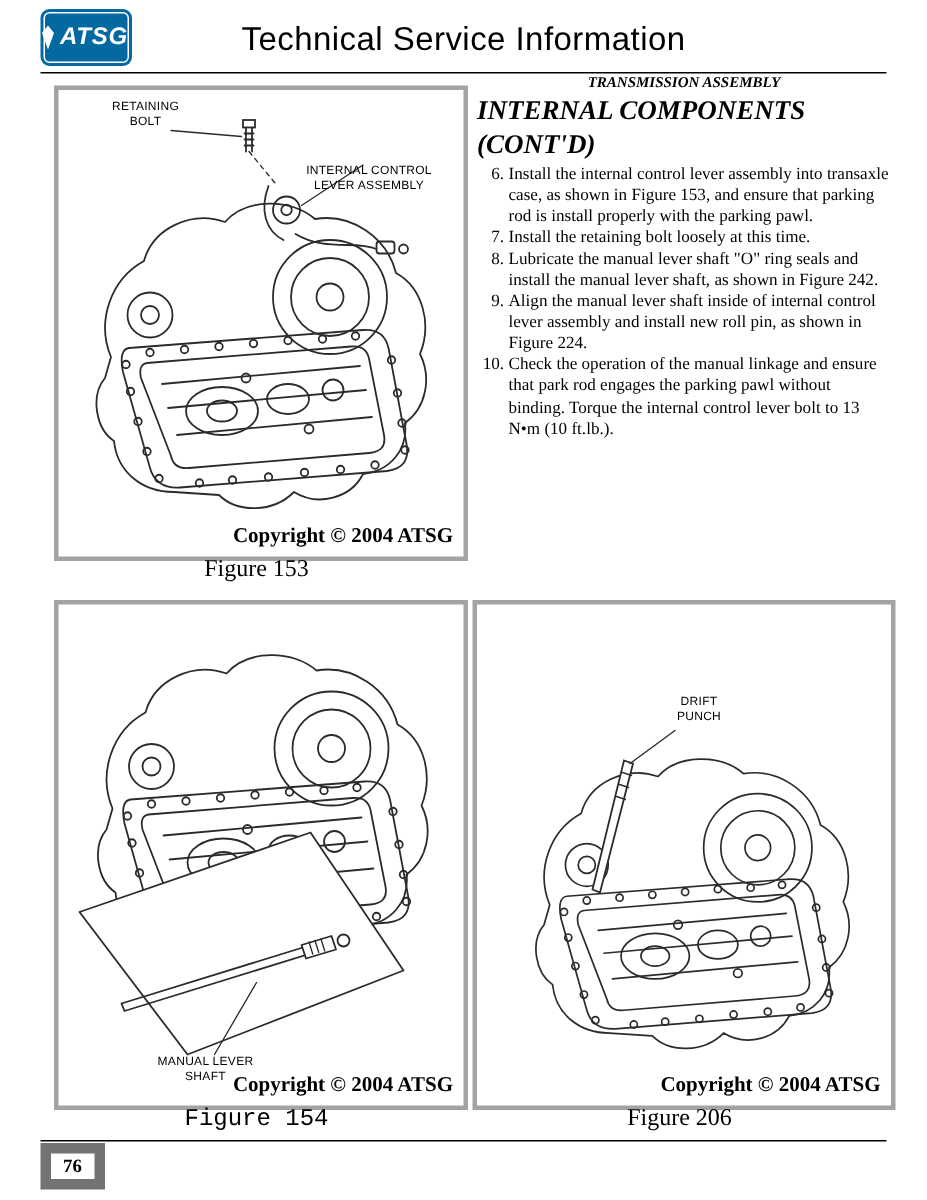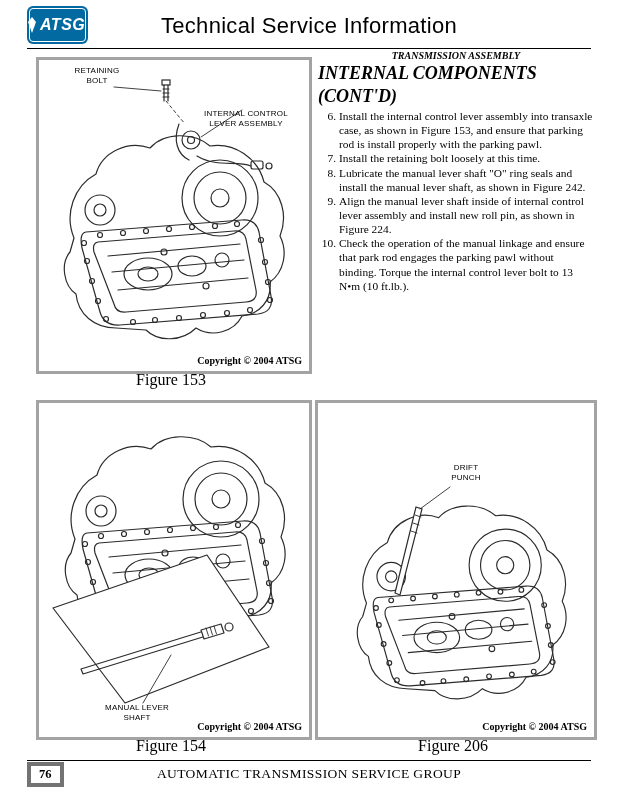--- a/index.html
+++ b/index.html
@@ -18,39 +18,39 @@
   .header-rule{position:absolute;left:27px;right:27px;top:48px;height:1px;background:#000;}
 
   
   .figbox{position:absolute;border:3px solid #a3a3a3;background:#fff;}
   #fig153{left:36px;top:57px;width:270px;height:311px;}
   #fig154{left:36px;top:400px;width:270px;height:334px;}
   #fig155{left:315px;top:400px;width:276px;height:334px;}
   .figbox svg.art{position:absolute;left:0;top:0;width:100%;height:100%;}
   .fig-label{position:absolute;font-family:"Liberation Sans",sans-serif;font-size:8px;
         line-height:1.3;text-align:center;white-space:pre-line;letter-spacing:.2px;}
-  .fig-copy{position:absolute;right:7px;bottom:5px;font-weight:bold;font-size:10px;}
+  .fig-copy{position:absolute;right:7px;bottom:5px;font-weight:bold;font-size:14px;}
   .figcap{position:absolute;text-align:center;font-size:16px;}
   #cap153{left:36px;top:371px;width:270px;}
-  #cap154{left:36px;top:737px;width:270px;}
+  #cap154{left:36px;top:737px;width:270px;font-family:Liberation Mono, monospace;}
   #cap155{left:315px;top:737px;width:276px;}
 
   
   .col{position:absolute;left:318px;top:50px;width:276px;font-size:11.4px;line-height:1.24;}
   .col-h1{font-style:italic;font-weight:bold;font-size:10px;text-align:center;}
   .col-h2{font-style:italic;font-weight:bold;font-size:18px;}
   .steps{margin-top:2px;}
   .step{display:flex;}
   .step-num{width:18px;text-align:right;padding-right:3px;flex:none;}
   .step-text{flex:1;}
   .continued{font-weight:bold;font-size:12.2px;text-align:center;margin-top:15px;}
 
   
   .footer-rule{position:absolute;left:27px;right:27px;top:760px;height:1px;background:#000;}
-  .pagenum{position:absolute;left:27px;top:762px;border:4px solid #737373;font-weight:bold;
+  .pagenum{position:absolute;left:27px;top:762px;border:7px solid #737373;font-weight:bold;
         font-size:12.5px;line-height:17px;padding:0 8px;background:#fff;}
   .footer-text{position:absolute;left:0;right:0;top:766px;text-align:center;font-size:13.5px;letter-spacing:.4px;}
 
   .hidden-defs{position:absolute;width:0;height:0;overflow:hidden;}
 </style>
 </head>
 <body>
 
 <svg class="hidden-defs" aria-hidden="true">
   <defs>
@@ -197,15 +197,14 @@
       </g>
     </svg>
     <div class="fig-label" style="left:112px;top:60px;width:72px;">DRIFT
 PUNCH</div>
     <div class="fig-copy">Copyright © 2004 ATSG</div>
   </div>
   <div class="figcap" id="cap155">Figure 206</div>
 
   <div class="footer-rule"></div>
   <div class="pagenum">76</div>
-  <div class="footer-text">AUTOMATIC TRANSMISSION SERVICE GROUP</div>
 
 </div>
 
 </body></html>

